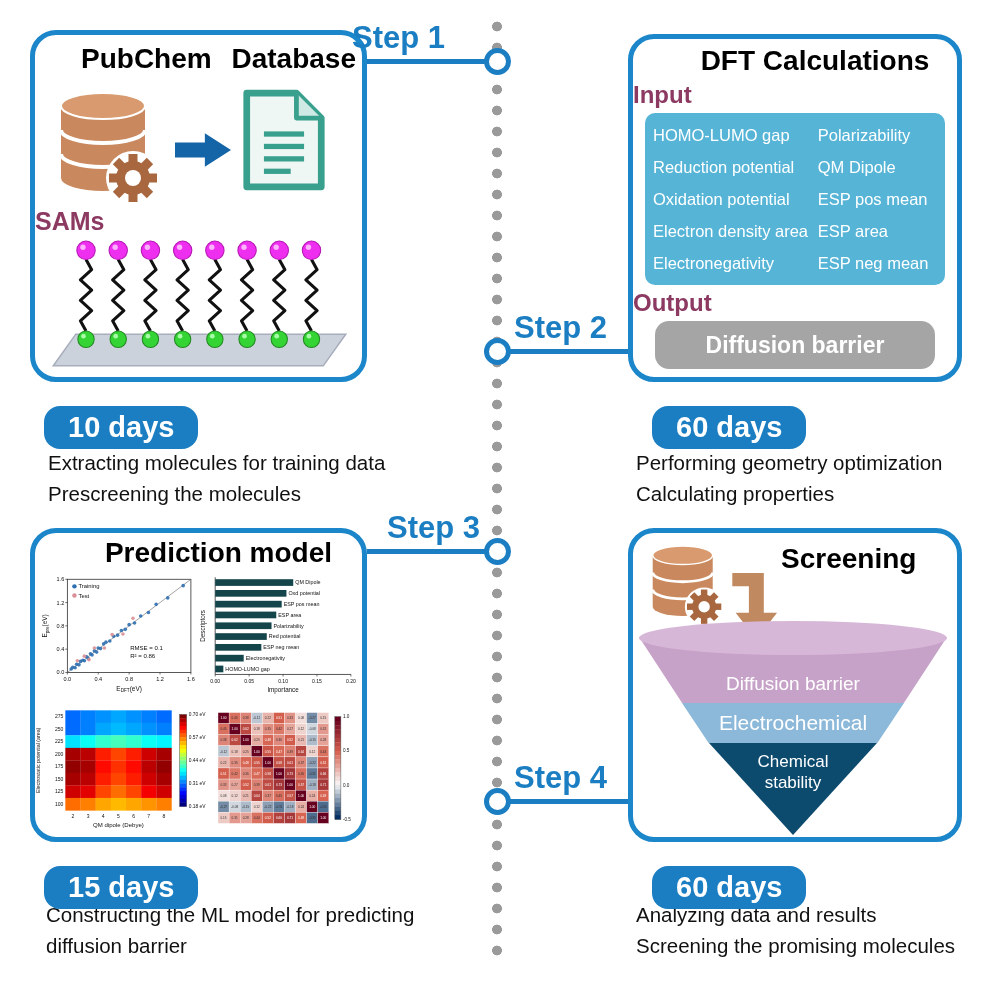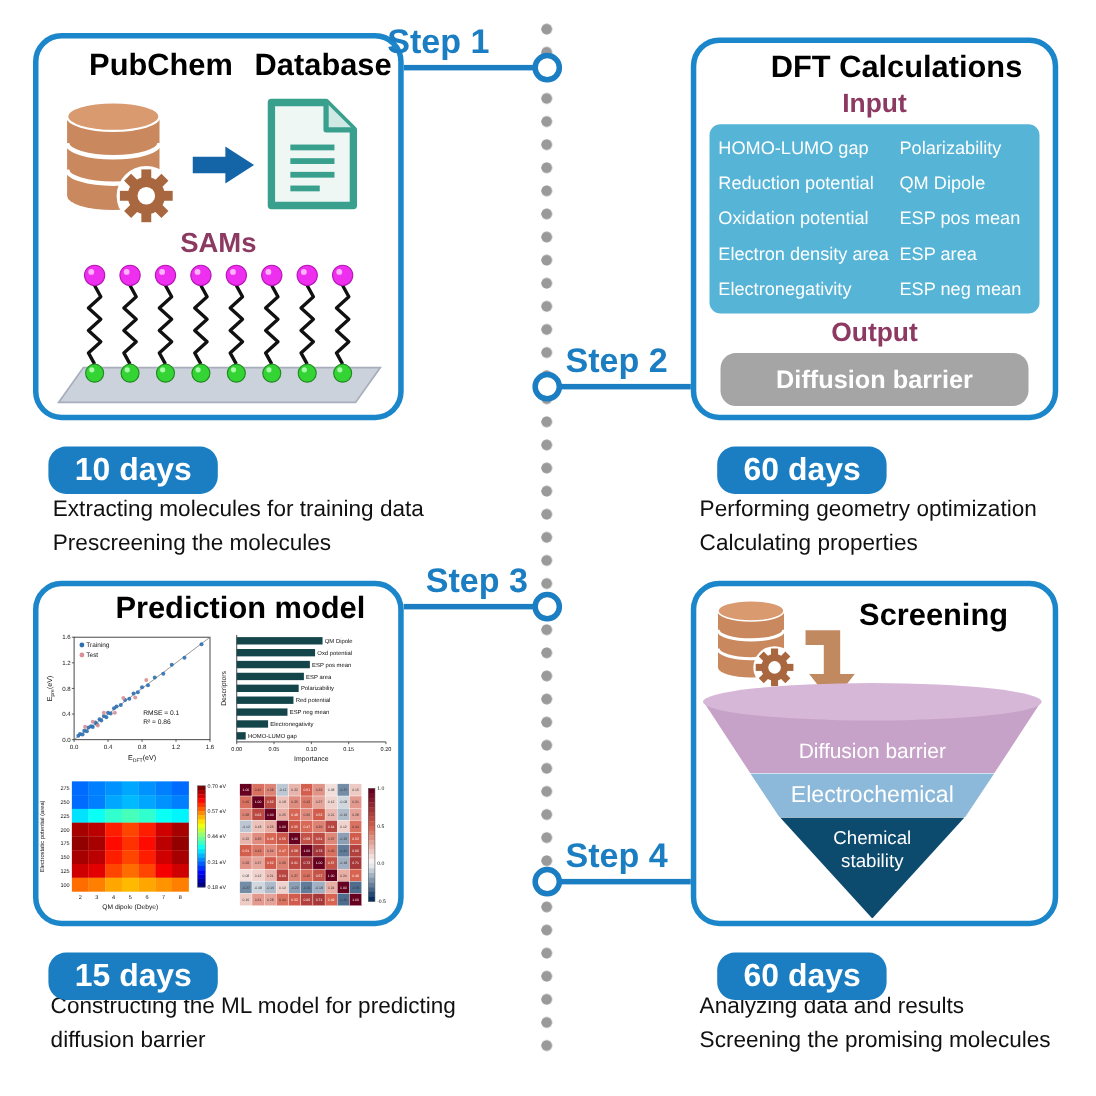--- a/index.html
+++ b/index.html
@@ -11,21 +11,21 @@
     background-size:12px 21px; background-repeat:repeat-y; background-position:center 0; z-index:1; }
 
   .conn { position:absolute; height:5px; background:#1b7ec2; z-index:2; }
   .node { position:absolute; width:27px; height:27px; border-radius:50%; background:#fff;
     border:5px solid #1b7ec2; z-index:5; }
   .step-label { position:absolute; color:#1b7ec2; font-size:31px; font-weight:bold; z-index:4; }
 
   .panel { position:absolute; background:#fff; border:5px solid #1b86c9; border-radius:26px; z-index:3; }
   .panel-title { position:absolute; left:0; width:100%; text-align:center; font-size:28px;
     font-weight:bold; color:#000;padding-left:40px; }
-  .purple-label { position:absolute; left:0; width:100%; text-align:center; font-size:24px;
+  .purple-label { position:absolute; left:0; width:100%; text-align:left; font-size:24px;
     font-weight:bold; color:#8c3a62; }
 
   .badge { position:absolute; background:#1b7ec2; color:#fff; font-weight:bold; font-size:29px;
     padding:5px 24px; border-radius:16px; z-index:6;margin-top:28px; }
   .desc { position:absolute; font-size:20.5px; line-height:1.5; color:#111; z-index:2; }
 
   .dft-panel { position:absolute; left:12px; top:74px; width:300px; height:172px;
     background:#56b4d6; border-radius:10px; color:#fff; display:flex; padding:6px 8px; }
   .dft-col { display:flex; flex-direction:column; justify-content:space-around; font-size:16.5px; }
   .dft-col.left { width:58%; }

